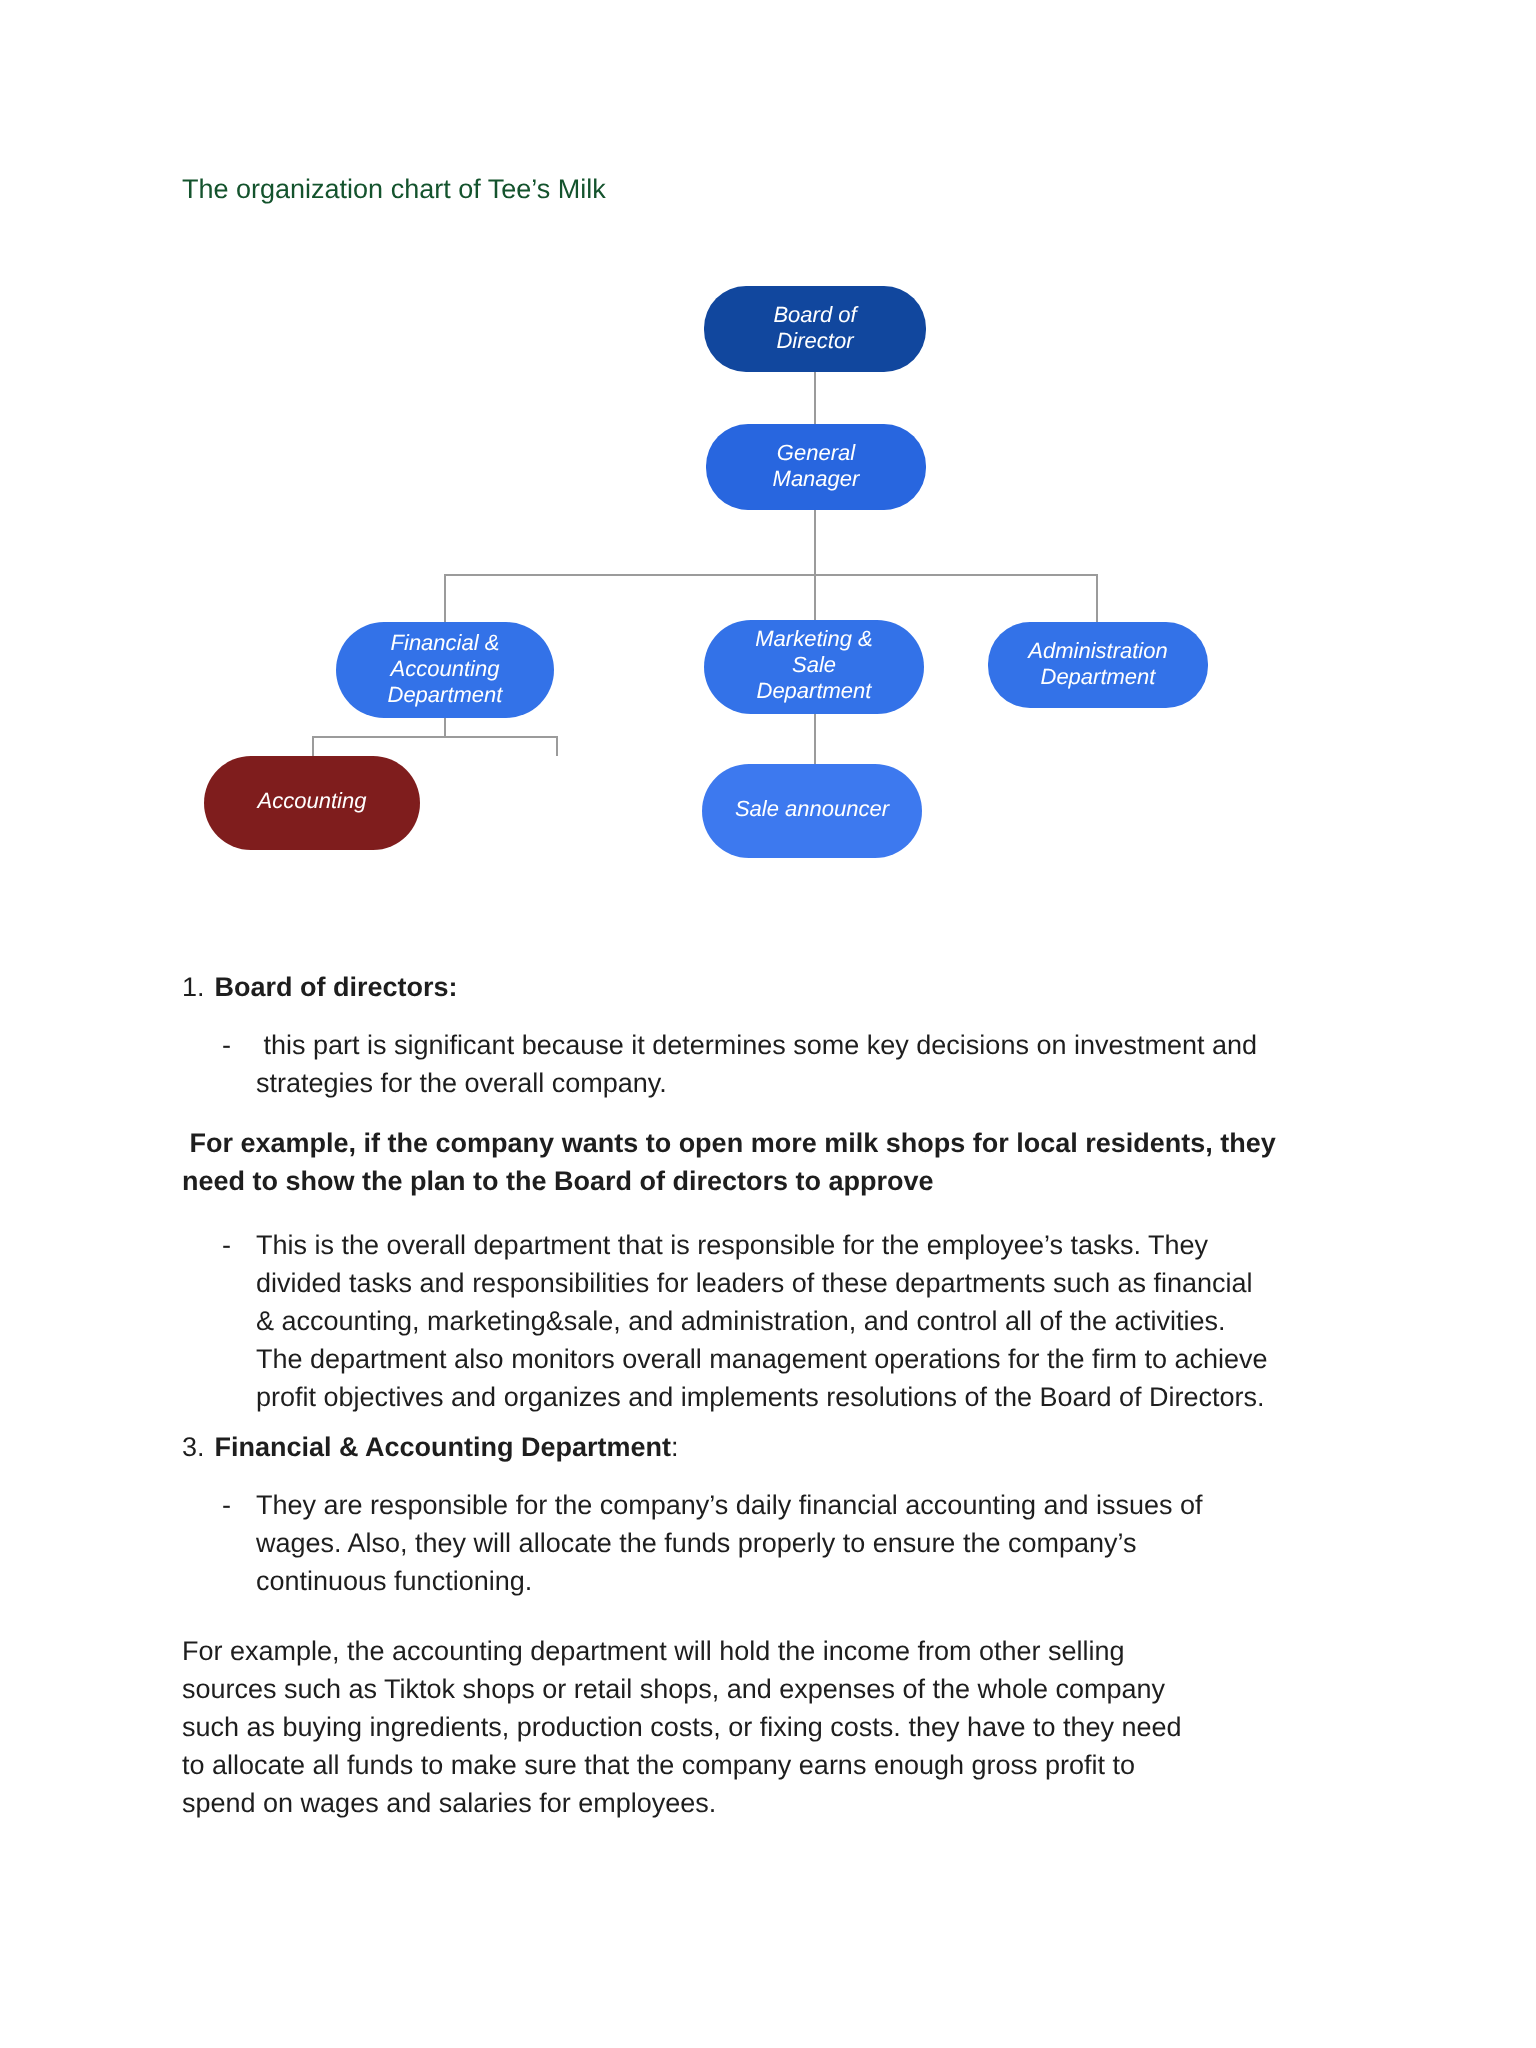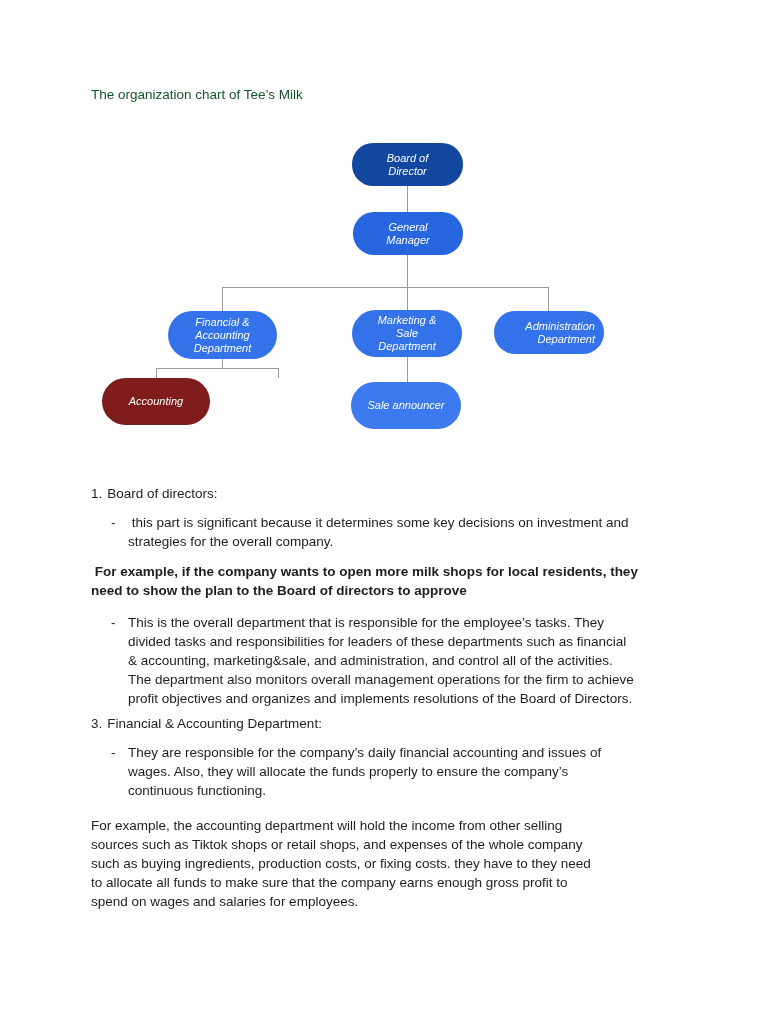--- a/index.html
+++ b/index.html
@@ -19,41 +19,41 @@
   .node span{display:inline-block;}
   .n-board{left:352px;top:143px;width:111px;height:43px;background:#11479e;border-radius:21px;}
   .n-board span{width:62px;}
   .n-gm{left:353px;top:212px;width:110px;height:43px;background:#2866df;border-radius:21px;}
   .n-gm span{width:64px;}
   .n-fin{left:168px;top:311px;width:109px;height:48px;background:#3372e8;}
   .n-fin span{width:72px;}
   .n-mkt{left:352px;top:310px;width:110px;height:47px;background:#3372e8;}
   .n-mkt span{width:72px;}
   .n-adm{left:494px;top:311px;width:110px;height:43px;background:#3372e8;border-radius:21px;}
-  .n-adm span{width:92px;text-align:right;}
+  .n-adm span{width:92px;}
   .n-acc{left:102px;top:378px;width:108px;height:47px;background:#7f1d1d;}
   .n-fnc{left:224px;top:378px;width:109px;height:47px;background:#3d79ef;}
   .n-sale{left:351px;top:382px;width:110px;height:47px;background:#3d79ef;}
   .cline{position:absolute;background:#9b9b9b;}
   .c1{left:407px;top:186px;width:1px;height:26px;}
   .c2{left:407px;top:255px;width:1px;height:55px;}
   .c3{left:222px;top:287px;width:327px;height:1px;}
   .c4{left:222px;top:287px;width:1px;height:24px;}
   .c5{left:548px;top:287px;width:1px;height:24px;}
   .c6{left:222px;top:359px;width:1px;height:9px;}
   .c7{left:156px;top:368px;width:123px;height:1px;}
   .c8{left:156px;top:368px;width:1px;height:10px;}
   .c9{left:278px;top:368px;width:1px;height:10px;}
   .c10{left:407px;top:357px;width:1px;height:25px;}
 
   
   .doc{position:absolute;left:91px;top:480px;width:612px;font-size:13.5px;line-height:19px;}
   .doc p{margin:0;}
   .sec-h .sec-num{margin-right:5px;}
-  .sec-h b{font-weight:normal;}
+  .sec-h b{font-weight:bold;}
   .bullet{display:flex;}
   .bullet .dash{width:17px;margin-left:20px;flex:none;}
   .bullet .btext{flex:1;white-space:pre-wrap;}
   .example{margin-left:37px;white-space:pre-wrap;}
   .mt-h1{margin-top:4px !important;}
   .mt-b1{margin-top:10px !important;}
   .mt-p1{margin-top:11px !important;font-weight:bold;}
   .mt-h2{margin-top:9px !important;}
   .mt-b2{margin-top:13px !important;}
   .mt-h3{margin-top:6px !important;}

